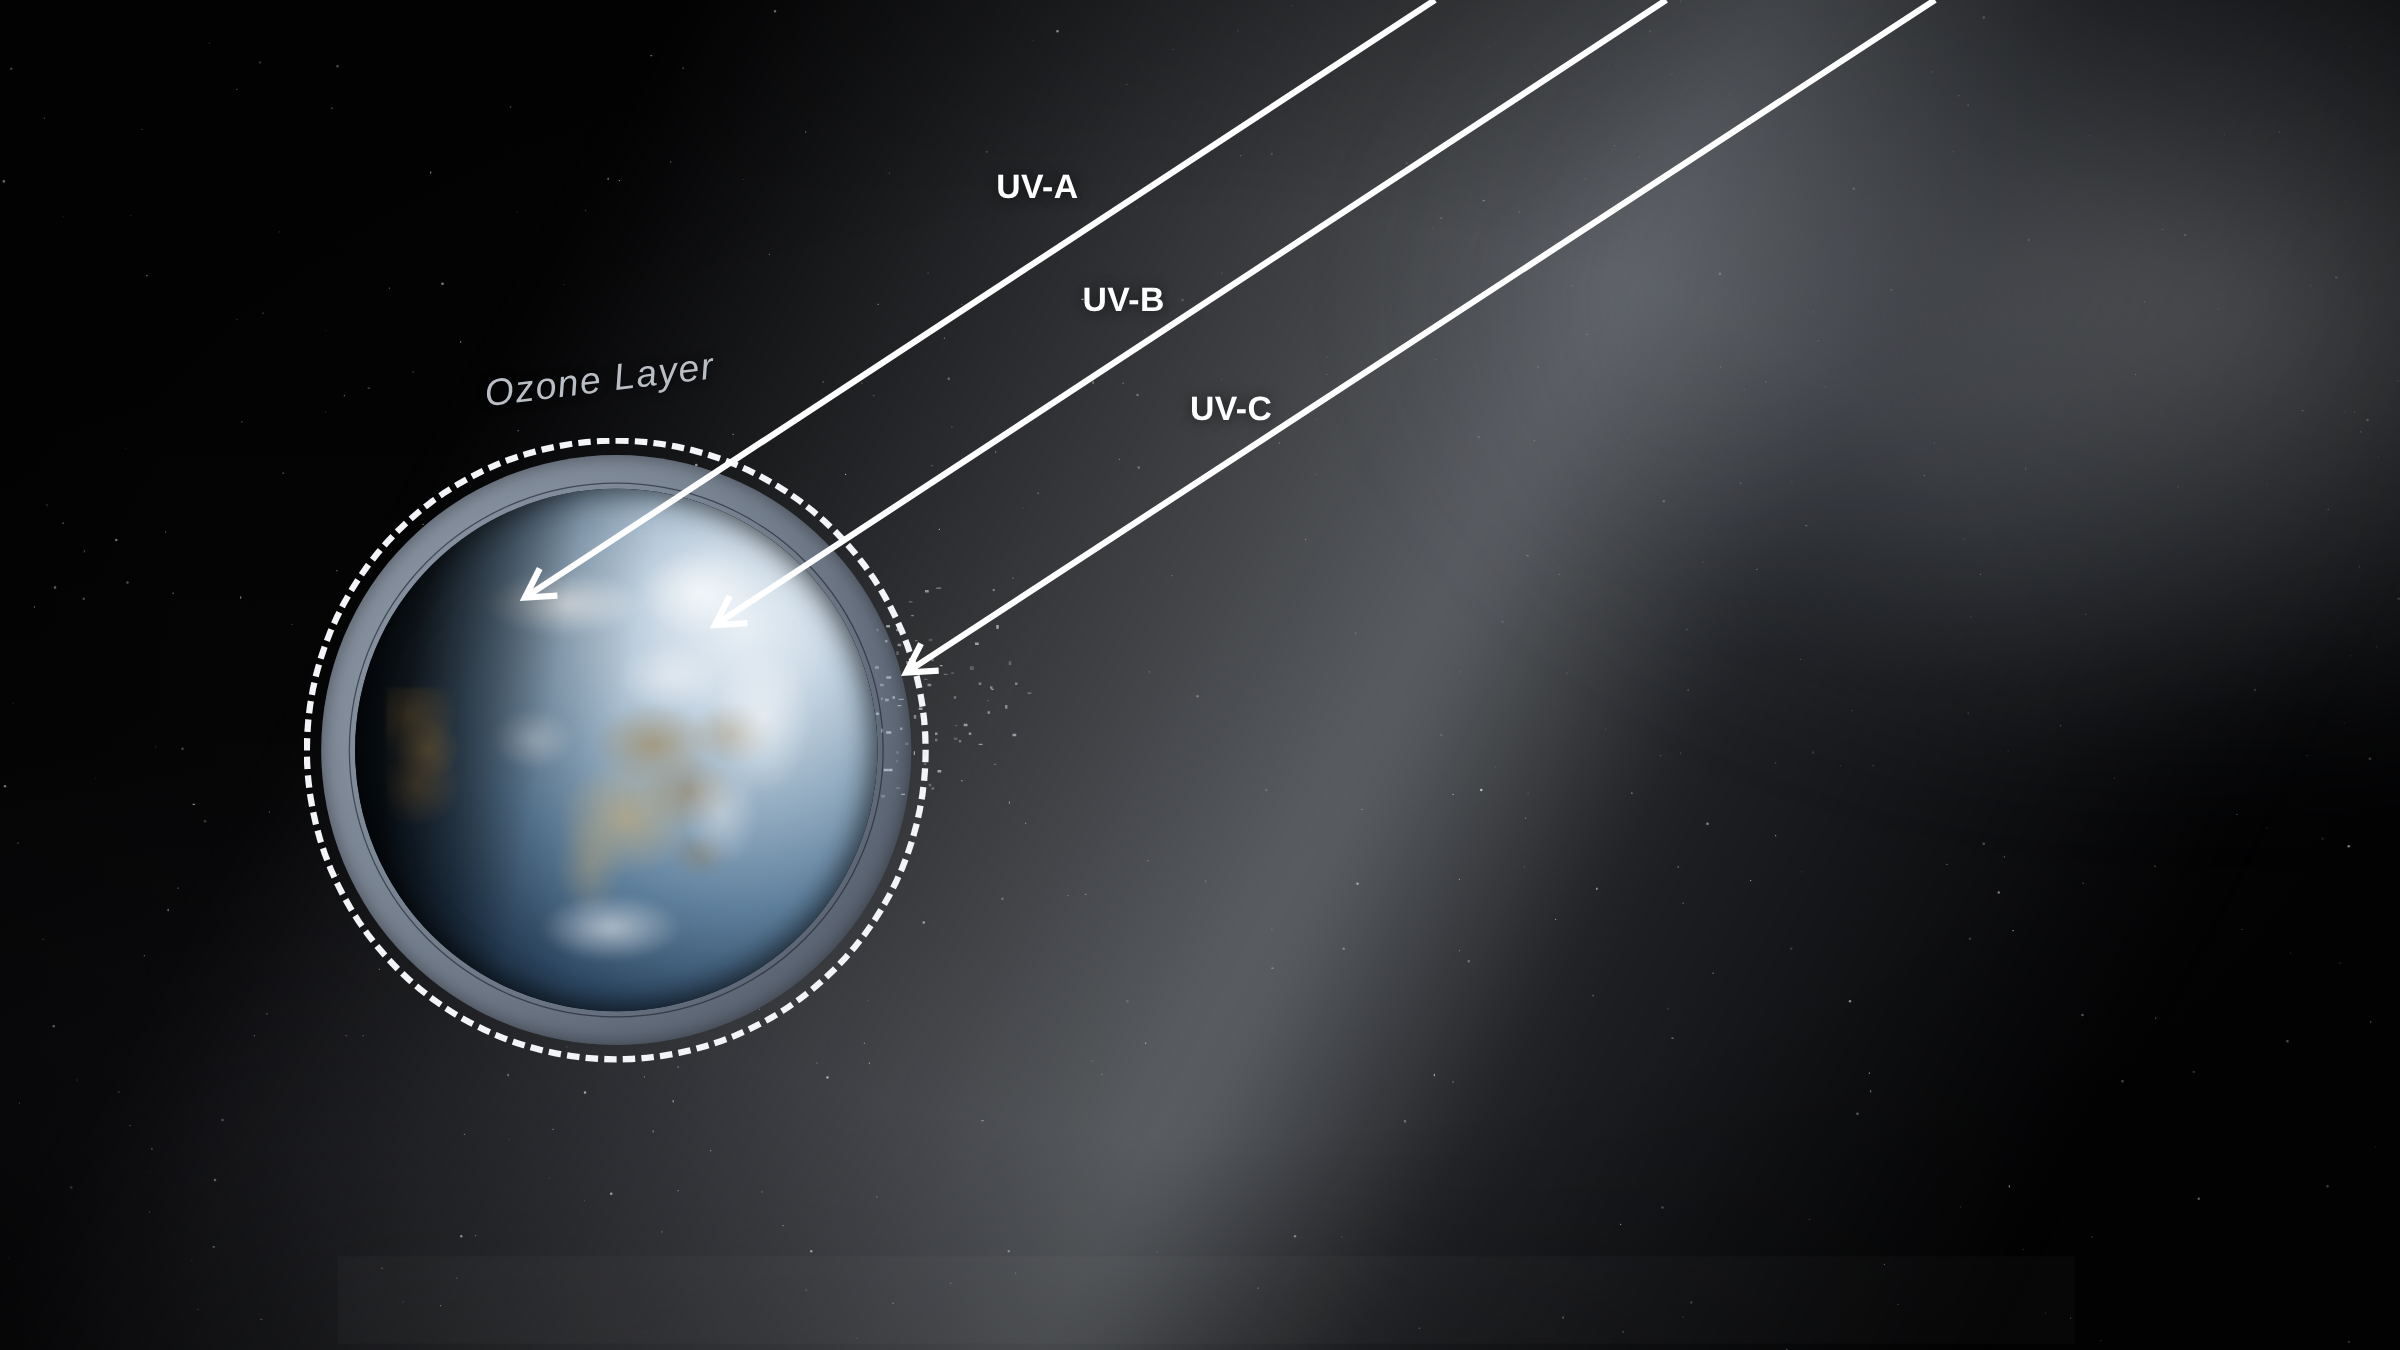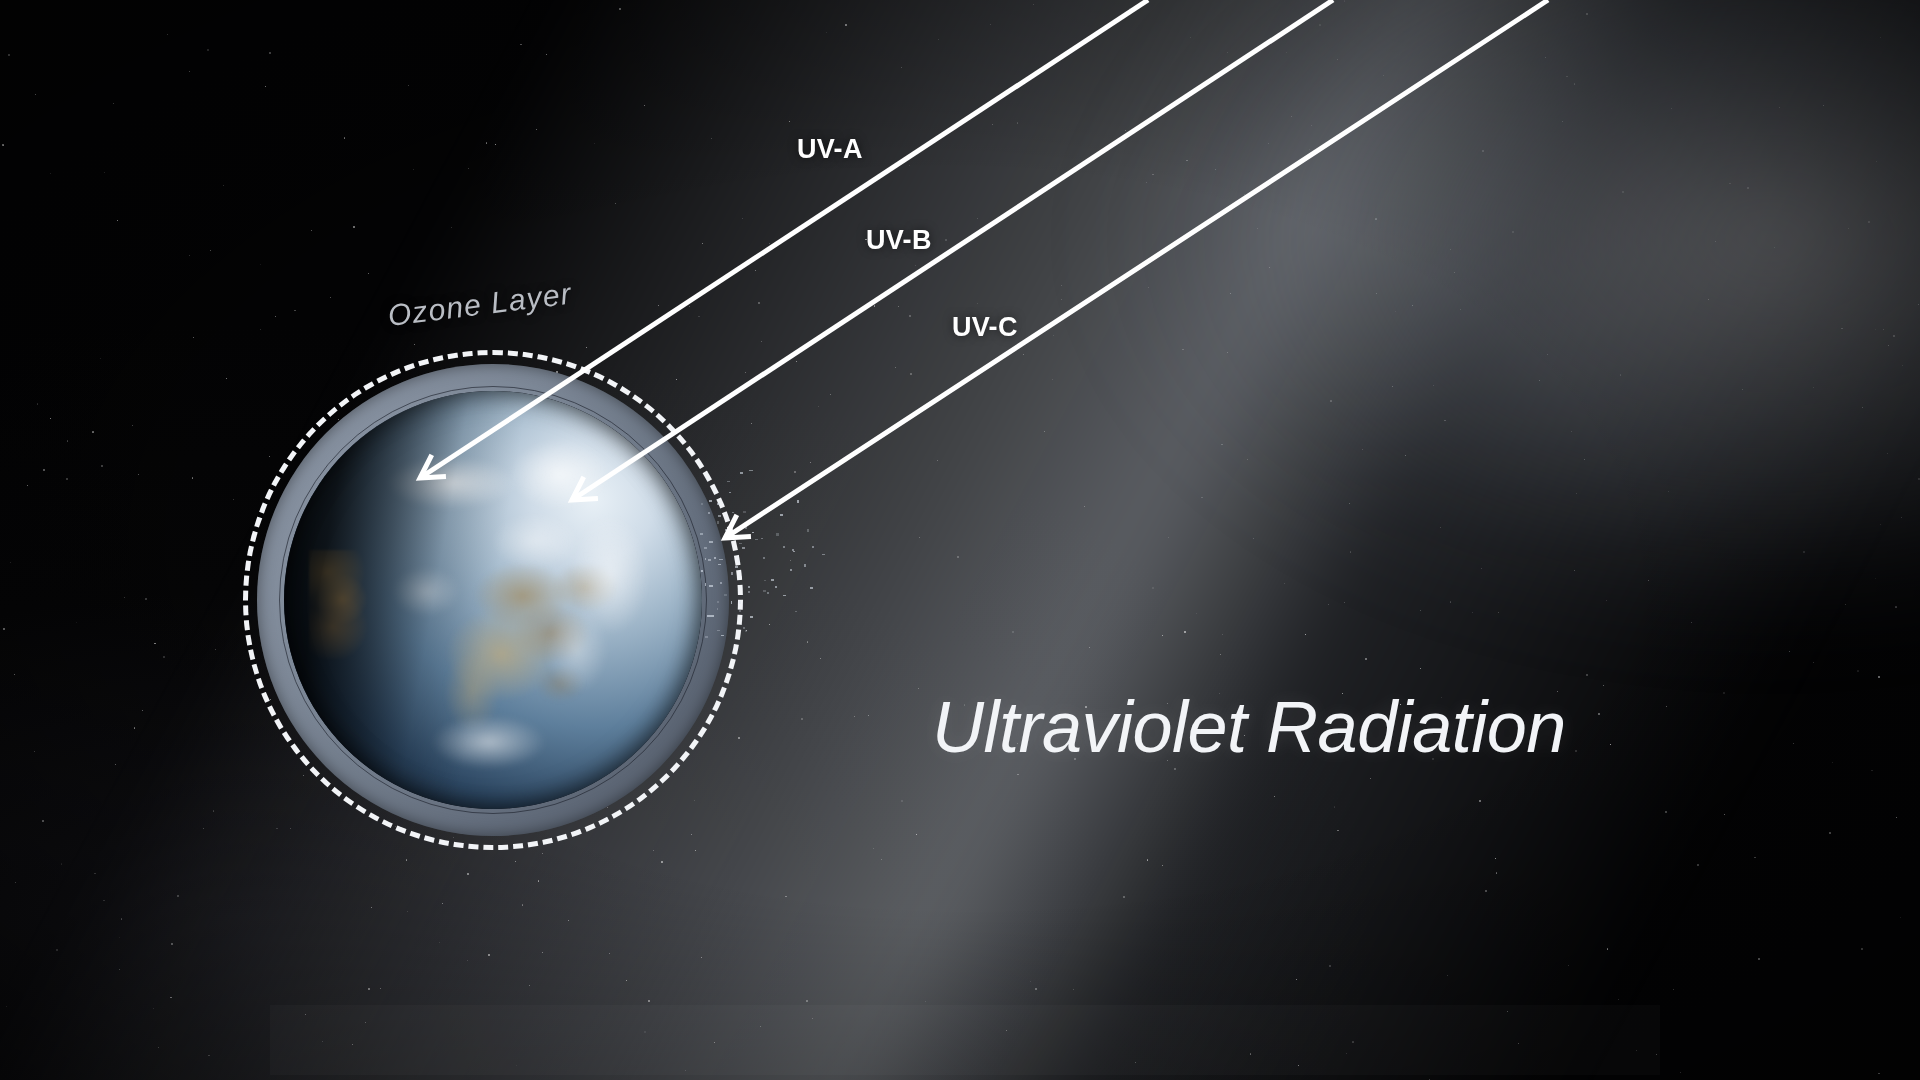--- a/index.html
+++ b/index.html
@@ -728,16 +728,15 @@
       </g>
   </svg>
 
   <div class="ray-label" id="label-uva" style="left: 797px; top: 134px;">UV-A</div>
   <div class="ray-label" id="label-uvb" style="left: 866px; top: 225px;">UV-B</div>
   <div class="ray-label" id="label-uvc" style="left: 921px; top: 312px;">UV-C</div>
 
   <div id="label-ozone" style="left: 388px; top: 299px; transform: rotate(-7deg);">Ozone Layer</div>
 
   <div id="text-block">
-    <div id="page-title">Ultraviolet Radiation</div>
   </div>
 
 </div>
 
 </body></html>

